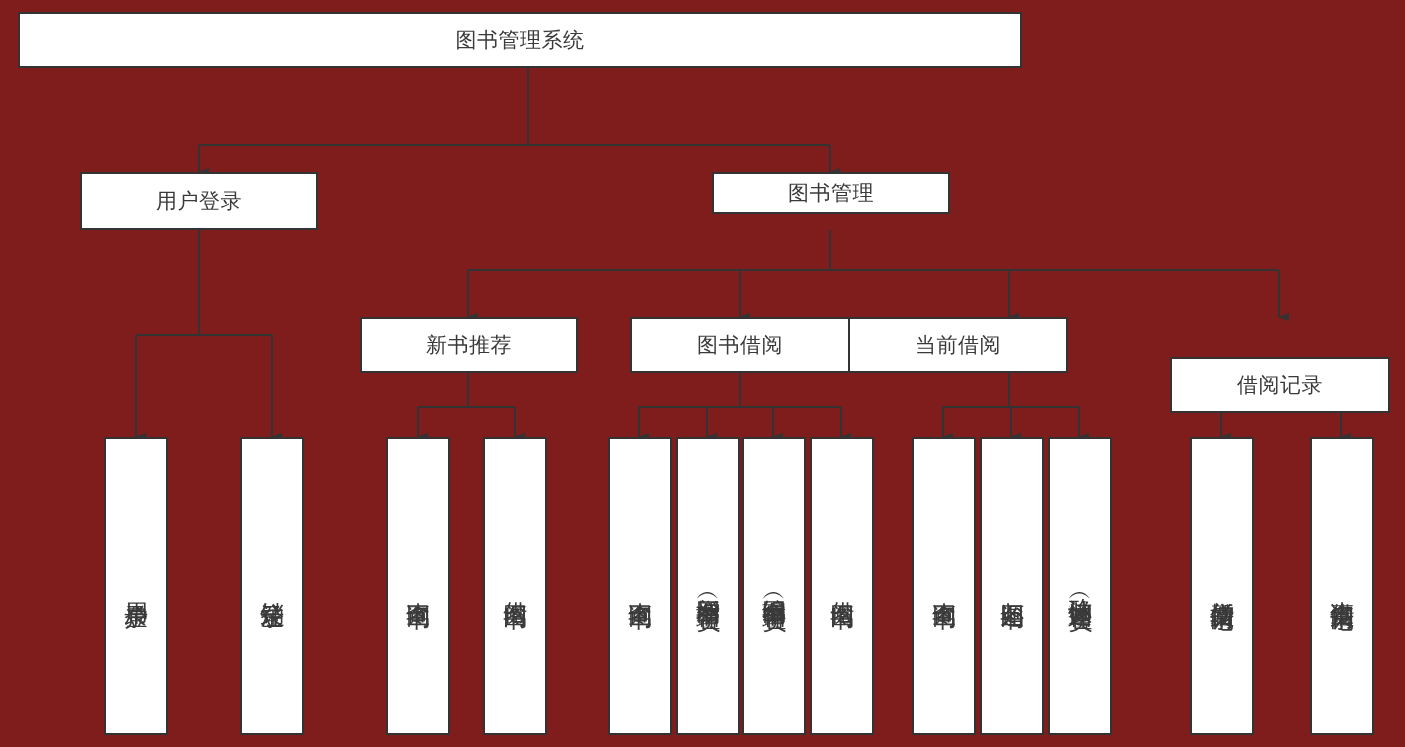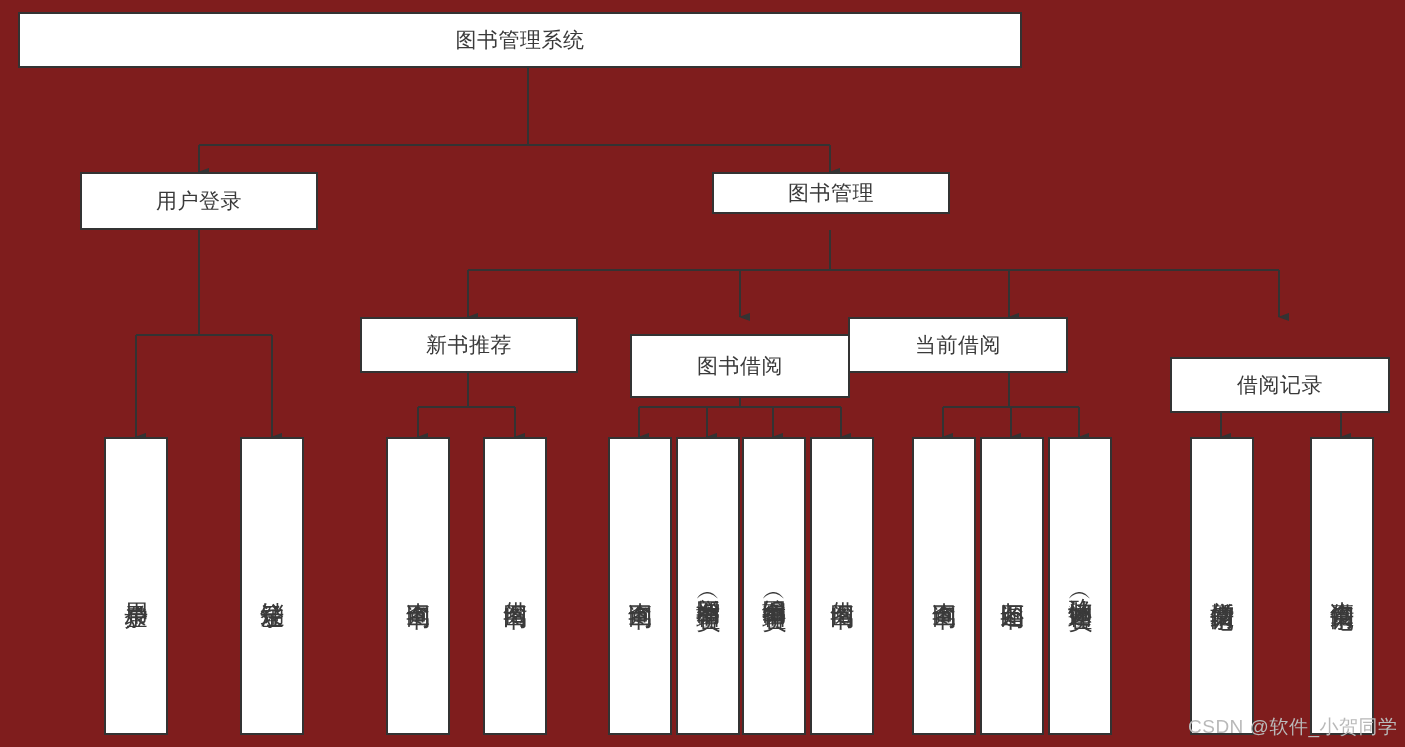--- a/index.html
+++ b/index.html
@@ -130,21 +130,21 @@
         <span class="node-label">用户登录</span>
       </div>
       <div class="node horiz" style="left: 712px; top: 172px; width: 238px; height: 42px;">
         <span class="node-label">图书管理</span>
       </div>
     </div>
   <div id="level2-container">
       <div class="node horiz" style="left: 360px; top: 317px; width: 218px; height: 56px;">
         <span class="node-label">新书推荐</span>
       </div>
-      <div class="node horiz" style="left: 630px; top: 334px; width: 220px; height: 64px;">
+      <div class="node horiz" style="left: 630px; top: 317px; width: 220px; height: 56px;">
         <span class="node-label">图书借阅</span>
       </div>
       <div class="node horiz" style="left: 848px; top: 317px; width: 220px; height: 56px;">
         <span class="node-label">当前借阅</span>
       </div>
       <div class="node horiz" style="left: 1170px; top: 317px; width: 220px; height: 56px; margin-top: 40px;">
         <span class="node-label">借阅记录</span>
       </div>
     </div>
   <div id="leaves-container">
@@ -182,14 +182,13 @@
         <span class="node-label">确认归还（管理员）</span>
       </div>
       <div class="node vert" style="left: 1190px; top: 437px; width: 64px; height: 298px;">
         <span class="node-label">新增借阅记录</span>
       </div>
       <div class="node vert" style="left: 1310px; top: 437px; width: 64px; height: 298px;">
         <span class="node-label">查询借阅记录</span>
       </div>
     </div>
 
-  <div class="watermark">CSDN @软件_小贺同学</div>
 </div>
 
 </body></html>

